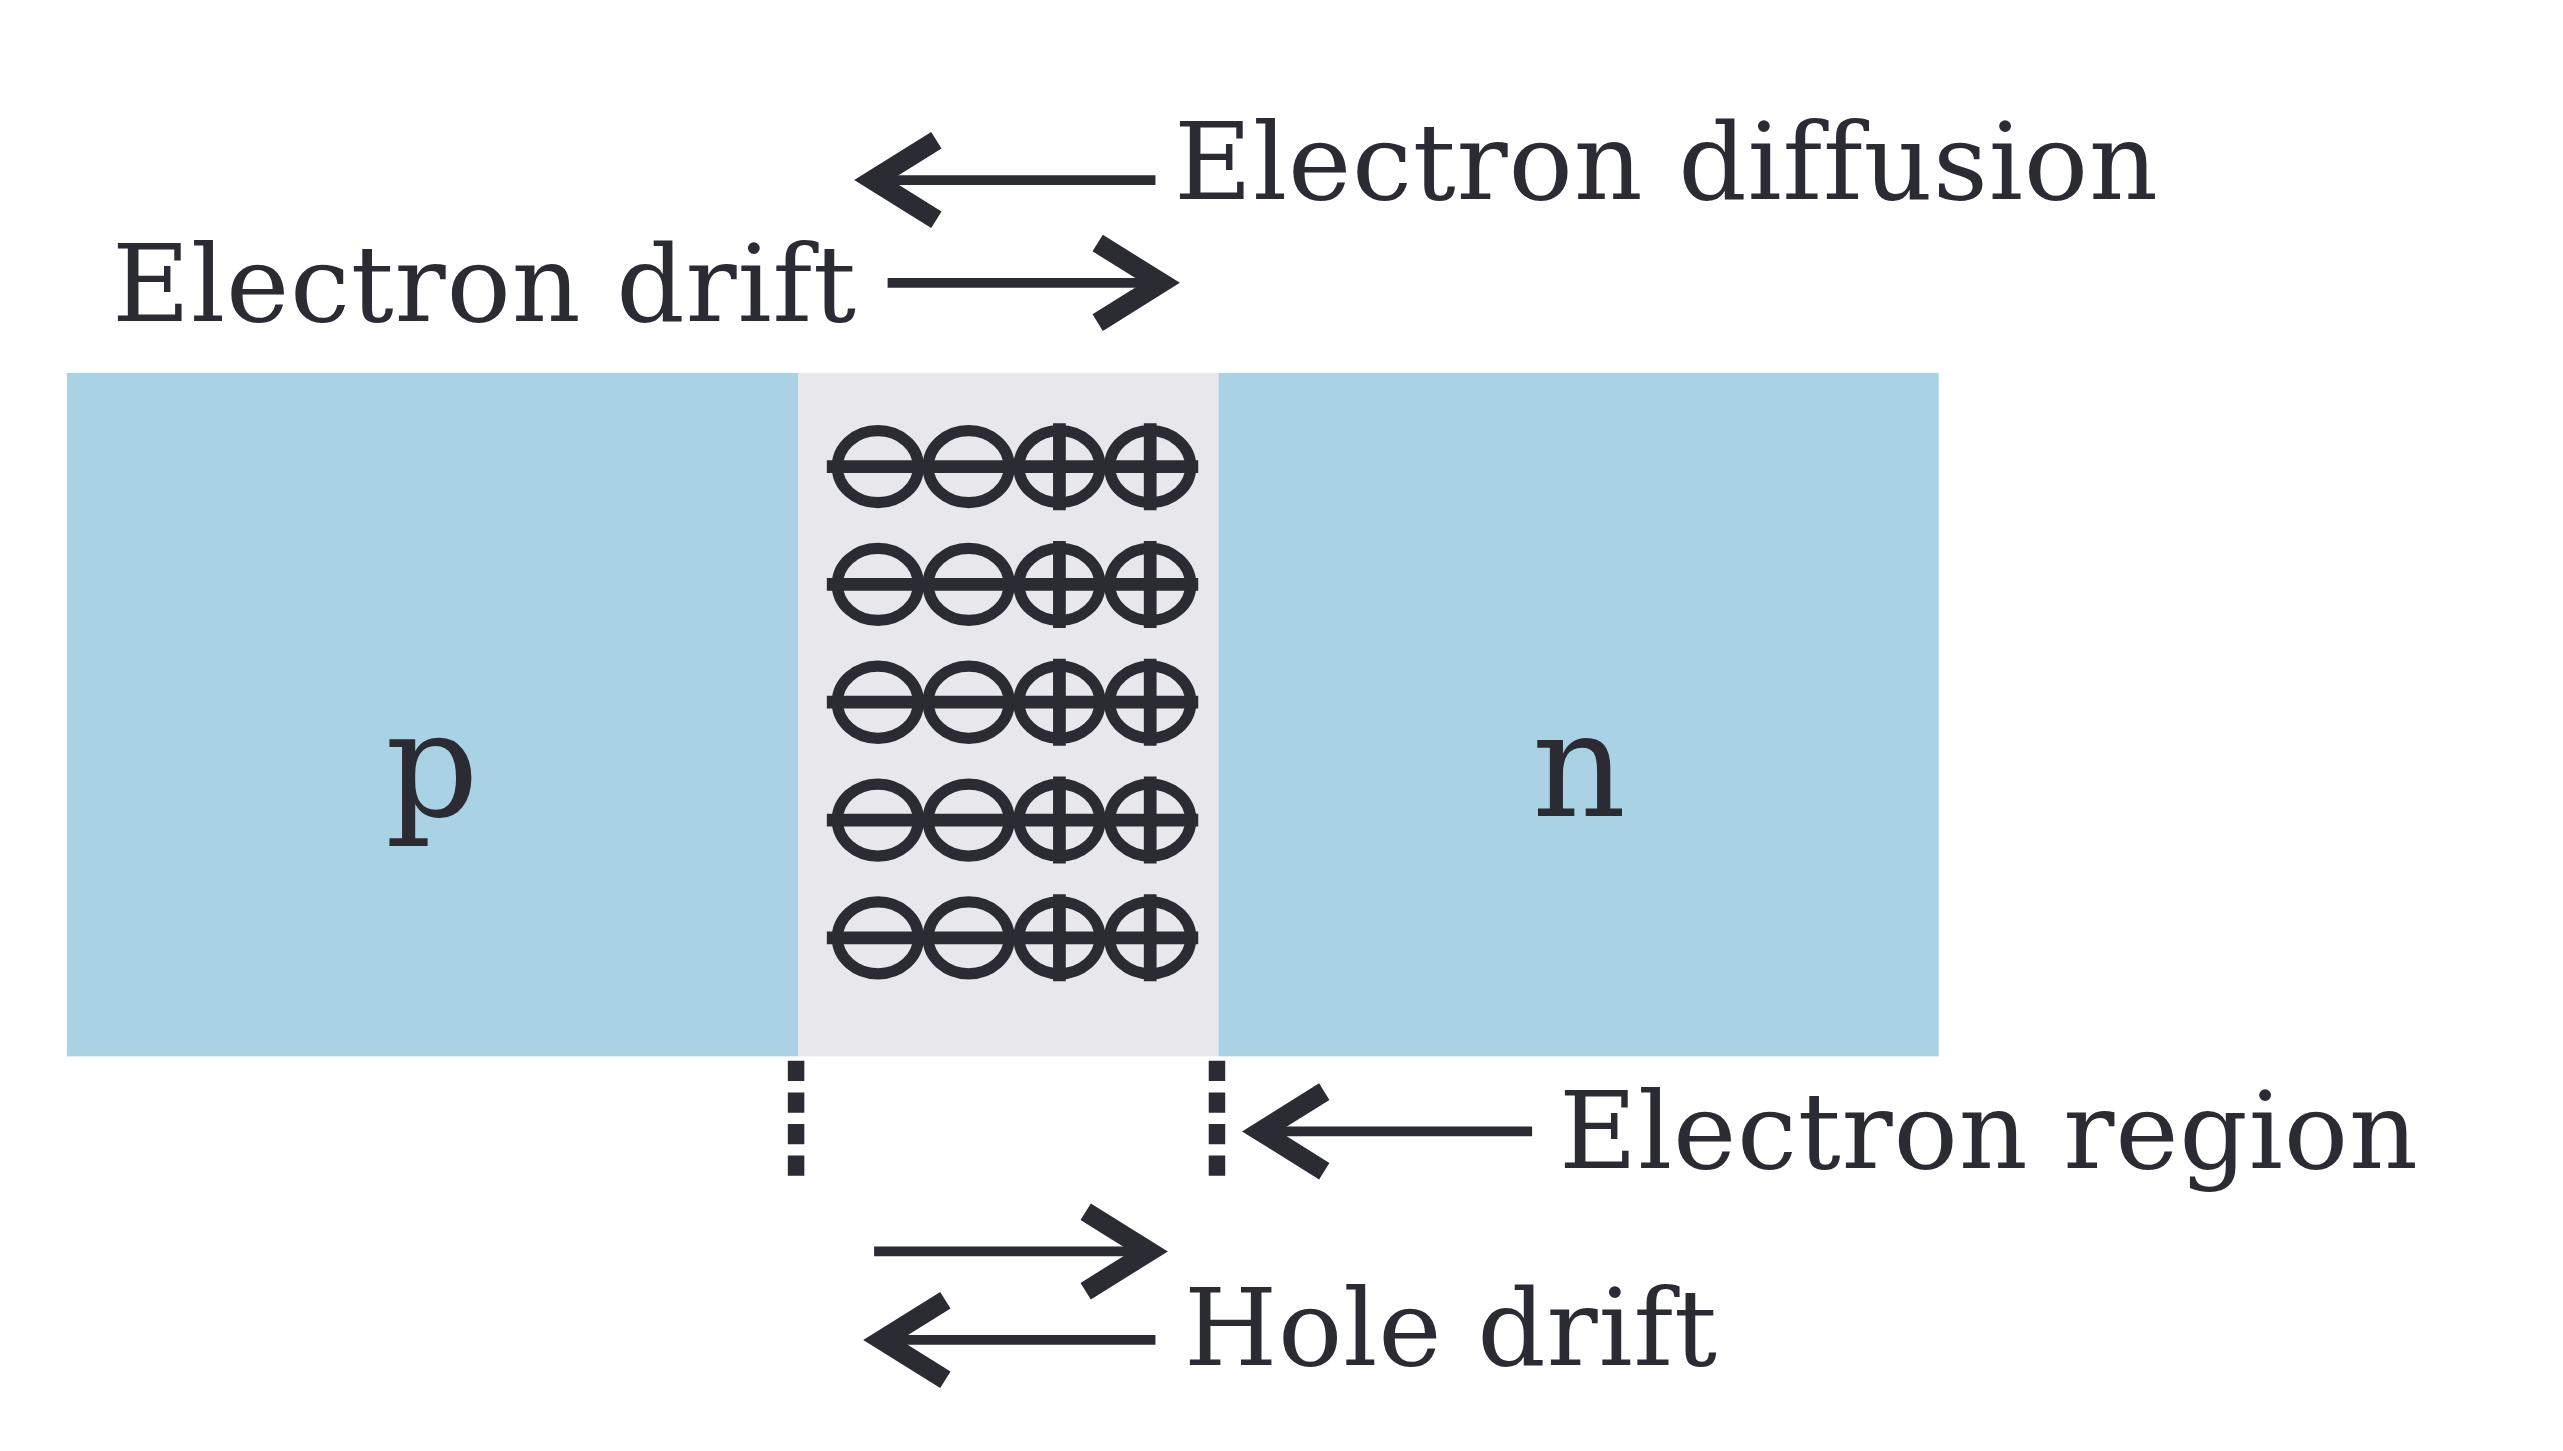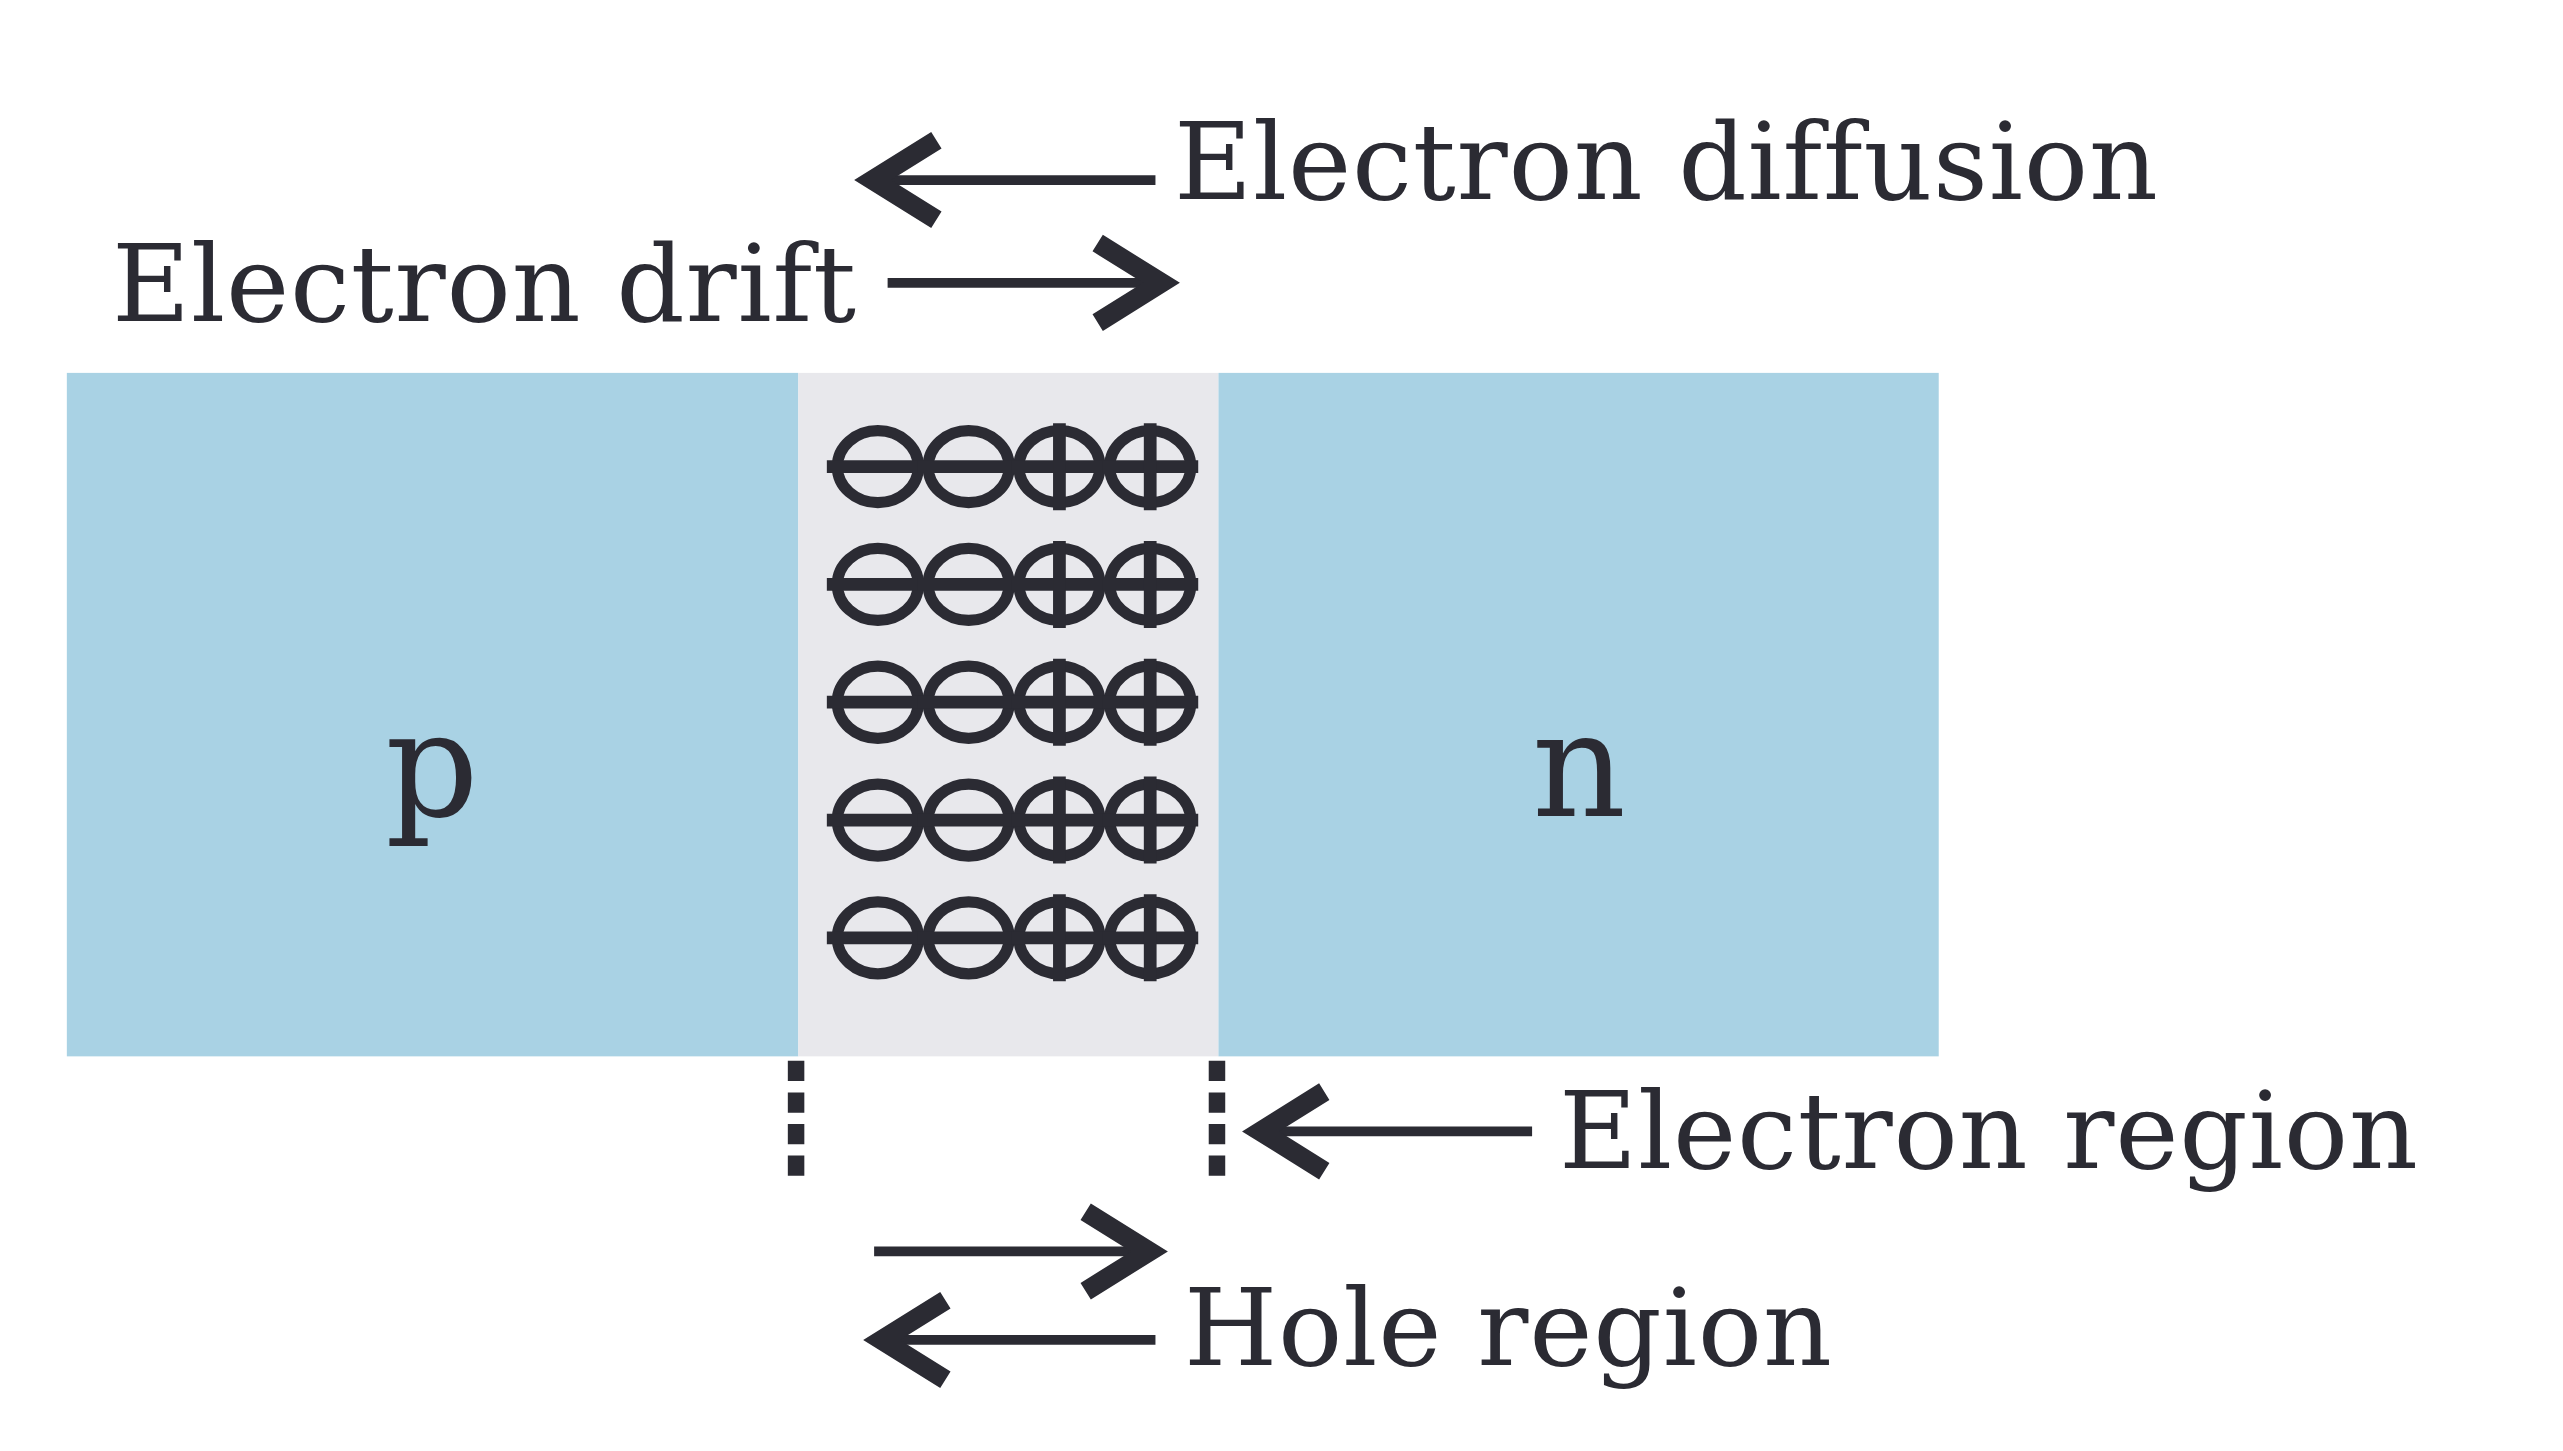--- a/index.html
+++ b/index.html
@@ -106,16 +106,16 @@
       <line x1="1540" y1="1786" x2="1181" y2="1786" stroke="#2b2b33" stroke-width="13"></line>
       <polyline points="1260,1733 1175,1786 1260,1839" fill="none" stroke="#2b2b33" stroke-width="26" stroke-linejoin="miter" stroke-linecap="butt"></polyline>
     </svg>
 
   <div class="region-lbl" id="lbl-p" style="left: 432px; top: 765px;">p</div>
   <div class="region-lbl" id="lbl-n" style="left: 1579px; top: 765px;">n</div>
 
   <div class="ann" id="lbl-electron_diffusion" style="left: 1174px; top: 162px;">Electron diffusion</div>
   <div class="ann" id="lbl-electron_drift" style="left: 112px; top: 284px;">Electron drift</div>
   <div class="ann" id="lbl-depletion_region" style="left: 1559px; top: 1131px;">Electron region</div>
-  <div class="ann" id="lbl-hole_drift" style="left: 1184px; top: 1328px;">Hole region</div>
+  <div class="ann" id="lbl-hole_drift" style="left: 1184px; top: 1328px;">Hole drift</div>
 
 </div>
 
 
 </body></html>

